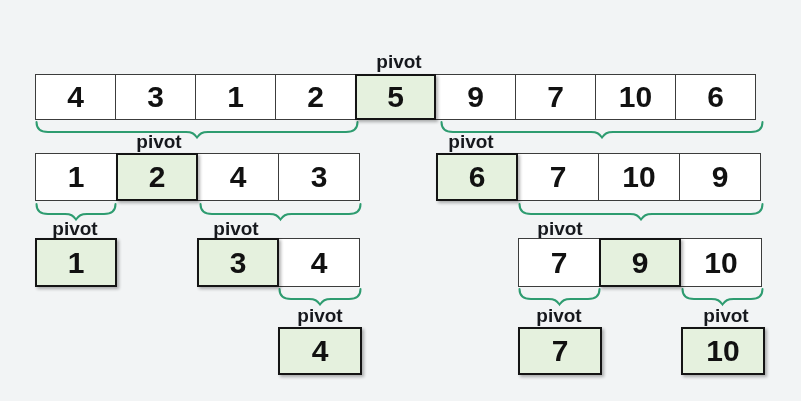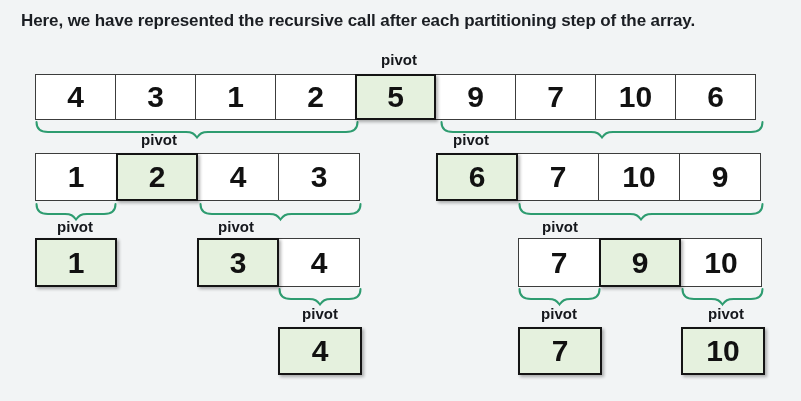--- a/index.html
+++ b/index.html
@@ -31,21 +31,21 @@
   .arr-row2-right  { left:436px; top:153px; } .arr-row2-right .cell  { width:82px; height:48px; font-size:30px; }
   .arr-row3-one    { left:35px;  top:238px; } .arr-row3-one .cell    { width:82px; height:49px; font-size:30px; }
   .arr-row3-pair   { left:197px; top:238px; } .arr-row3-pair .cell   { width:82px; height:49px; font-size:30px; }
   .arr-row3-triple { left:518px; top:238px; } .arr-row3-triple .cell { width:82px; height:49px; font-size:30px; }
   .arr-row4-four   { left:278px; top:327px; } .arr-row4-four .cell   { width:84px; height:48px; font-size:30px; }
   .arr-row4-seven  { left:518px; top:327px; } .arr-row4-seven .cell  { width:84px; height:48px; font-size:30px; }
   .arr-row4-ten    { left:681px; top:327px; } .arr-row4-ten .cell    { width:84px; height:48px; font-size:30px; }
 
   .pivot-label{
     position:absolute; transform:translateX(-50%);
-    font-size:15px; font-weight:700; color:#16181d; white-space:nowrap;
+    font-size:19px; font-weight:700; color:#16181d; white-space:nowrap;
   }
   .pl-1{ left:399px; top:51px;  }
   .pl-2{ left:159px; top:131px; }
   .pl-3{ left:471px; top:131px; }
   .pl-4{ left:75px;  top:218px; }
   .pl-5{ left:236px; top:218px; }
   .pl-6{ left:560px; top:218px; }
   .pl-7{ left:320px; top:305px; }
   .pl-8{ left:559px; top:305px; }
   .pl-9{ left:726px; top:305px; }
@@ -58,21 +58,20 @@
   .br-5{ left:518px; top:203px; }
   .br-6{ left:278px; top:288px; }
   .br-7{ left:518px; top:288px; }
   .br-8{ left:681px; top:288px; }
 </style>
 </head>
 <body>
 
 <div class="stage">
 
-  <div class="title">Here, we have represented the recursive call after each partitioning step of the array.</div>
 
   <div class="pivot-label pl-1">pivot</div>
   <div class="pivot-label pl-2">pivot</div>
   <div class="pivot-label pl-3">pivot</div>
   <div class="pivot-label pl-4">pivot</div>
   <div class="pivot-label pl-5">pivot</div>
   <div class="pivot-label pl-6">pivot</div>
   <div class="pivot-label pl-7">pivot</div>
   <div class="pivot-label pl-8">pivot</div>
   <div class="pivot-label pl-9">pivot</div>

